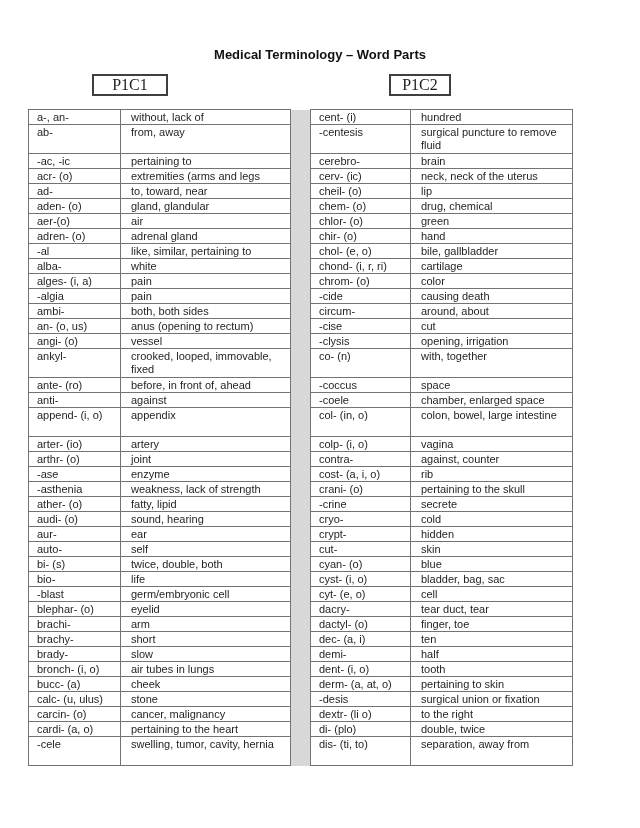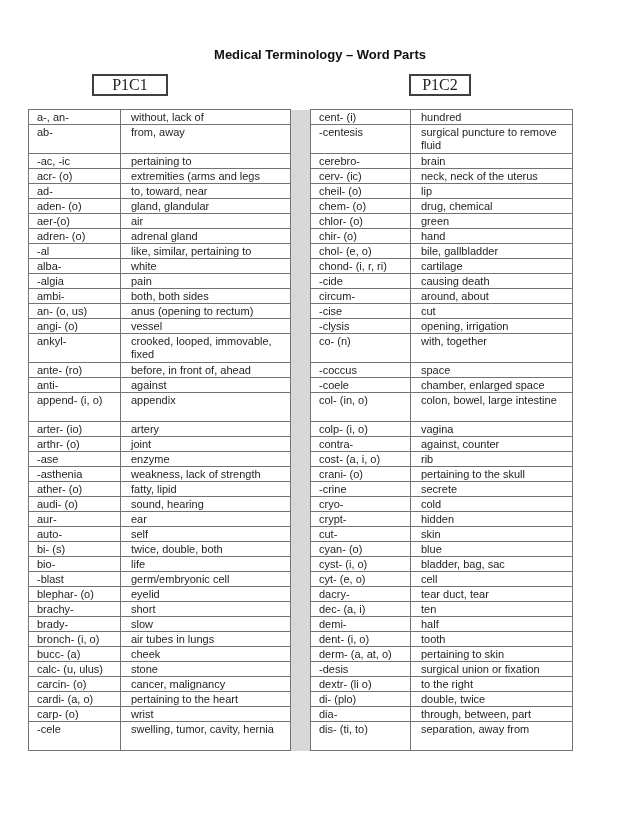--- a/index.html
+++ b/index.html
@@ -15,21 +15,21 @@
     position:absolute;top:36px;left:0;width:640px;
     text-align:center;font-size:13px;font-weight:bold;color:#111;margin-top:11px;
   }
   .label-box{
     position:absolute;top:74px;height:18px;
     border:2px solid #3f3f3f;background:#fff;
     display:flex;align-items:center;justify-content:center;
     font-family:"Liberation Serif", serif;font-size:16px;color:#222;
   }
   #label-p1c1{left:92px;width:72px;}
-  #label-p1c2{left:389px;width:58px;margin-left:20px;}
+  #label-p1c2{left:389px;width:58px;}
   table.grid{
     position:absolute;left:28px;top:109px;
     border-collapse:collapse;table-layout:fixed;
   }
   table.grid td{
     border:1px solid #737373;
     font-size:11px;line-height:13px;
     vertical-align:top;
     height:13px;
     padding:1px 2px 0 8px;
@@ -130,20 +130,27 @@
           <td class="meaning">bile, gallbladder</td>
         </tr>
         <tr>
           <td class="term">alba-</td>
           <td class="meaning">white</td>
           <td class="gap"></td>
           <td class="term">chond- (i, r, ri)</td>
           <td class="meaning">cartilage</td>
         </tr>
         <tr>
+          <td class="term">alges- (i, a)</td>
+          <td class="meaning">pain</td>
+          <td class="gap"></td>
+          <td class="term">chrom- (o)</td>
+          <td class="meaning">color</td>
+        </tr>
+        <tr>
           <td class="term">-algia</td>
           <td class="meaning">pain</td>
           <td class="gap"></td>
           <td class="term">-cide</td>
           <td class="meaning">causing death</td>
         </tr>
         <tr>
           <td class="term">ambi-</td>
           <td class="meaning">both, both sides</td>
           <td class="gap"></td>
@@ -270,20 +277,27 @@
           <td class="meaning">cell</td>
         </tr>
         <tr>
           <td class="term">blephar- (o)</td>
           <td class="meaning">eyelid</td>
           <td class="gap"></td>
           <td class="term">dacry-</td>
           <td class="meaning">tear duct, tear</td>
         </tr>
         <tr>
+          <td class="term">brachi-</td>
+          <td class="meaning">arm</td>
+          <td class="gap"></td>
+          <td class="term">dactyl- (o)</td>
+          <td class="meaning">finger, toe</td>
+        </tr>
+        <tr>
           <td class="term">brachy-</td>
           <td class="meaning">short</td>
           <td class="gap"></td>
           <td class="term">dec- (a, i)</td>
           <td class="meaning">ten</td>
         </tr>
         <tr>
           <td class="term">brady-</td>
           <td class="meaning">slow</td>
           <td class="gap"></td>
@@ -317,27 +331,20 @@
           <td class="gap"></td>
           <td class="term">dextr- (li o)</td>
           <td class="meaning">to the right</td>
         </tr>
         <tr>
           <td class="term">cardi- (a, o)</td>
           <td class="meaning">pertaining to the heart</td>
           <td class="gap"></td>
           <td class="term">di- (plo)</td>
           <td class="meaning">double, twice</td>
-        </tr>
-        <tr>
-          <td class="term">carp- (o)</td>
-          <td class="meaning">wrist</td>
-          <td class="gap"></td>
-          <td class="term">dia-</td>
-          <td class="meaning">through, between, part</td>
         </tr>
         <tr class="tall">
           <td class="term">-cele</td>
           <td class="meaning">swelling, tumor, cavity, hernia</td>
           <td class="gap"></td>
           <td class="term">dis- (ti, to)</td>
           <td class="meaning">separation, away from</td>
         </tr>
       </tbody>
   </table>

